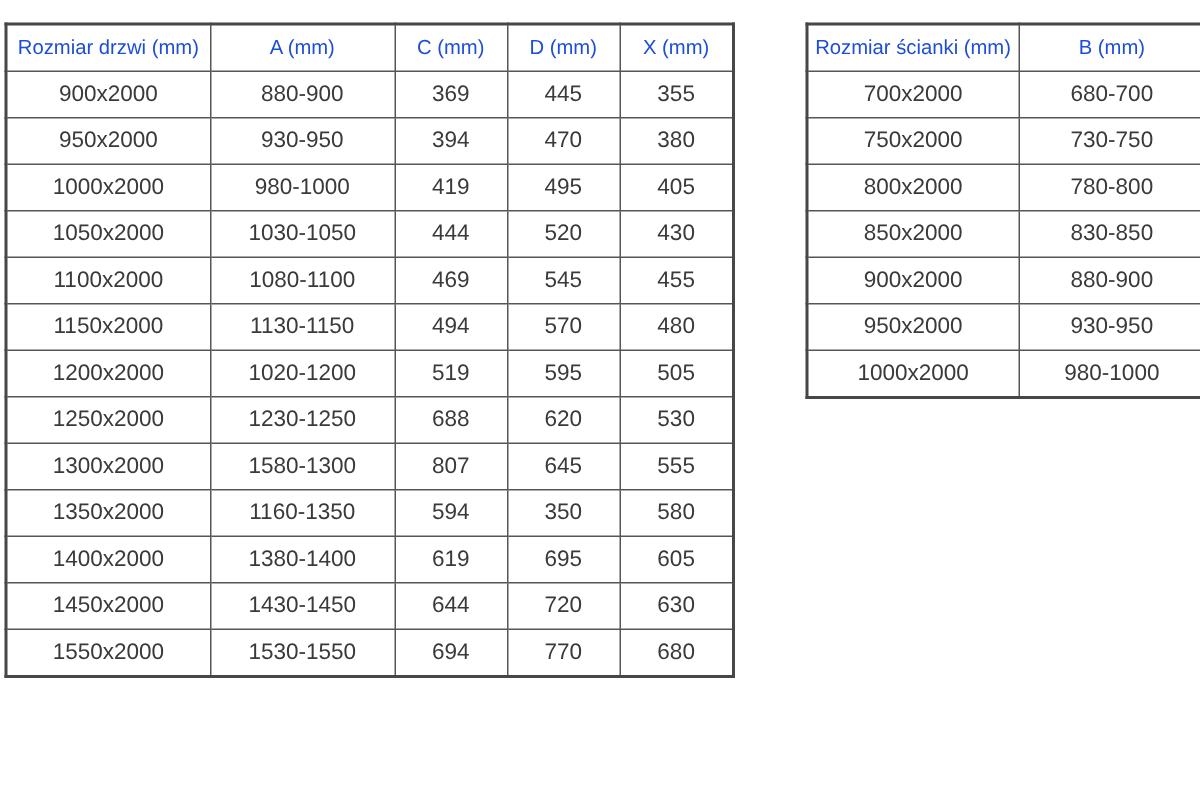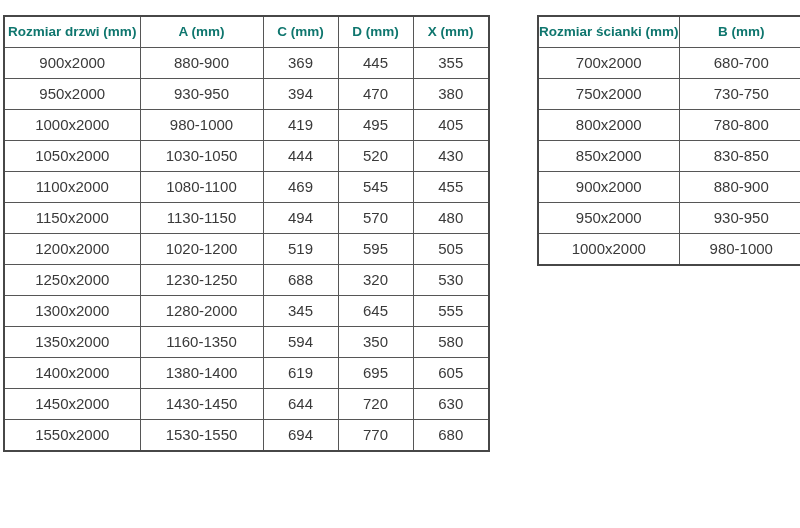--- a/index.html
+++ b/index.html
@@ -24,22 +24,22 @@
   th, td {
     border: 1px solid #565656;
     text-align: center;
     vertical-align: middle;
     padding: 0;
     white-space: nowrap;
     overflow: hidden;
   }
   th {
     font-size: 13.5px;
-    font-weight: bold;
-    color: #0f766e;
+    font-weight: normal;
+    color: #1d4ed8;
     height: 30px;
     line-height: 30px;
   }
   td {
     font-size: 15px;
     color: #3a3a3a;
     height: 30px;
     line-height: 30px;
   }
   .doors-table {
@@ -124,27 +124,27 @@
           <td>1200x2000</td>
           <td>1020-1200</td>
           <td>519</td>
           <td>595</td>
           <td>505</td>
         </tr>
         <tr>
           <td>1250x2000</td>
           <td>1230-1250</td>
           <td>688</td>
-          <td>320</td>
+          <td>620</td>
           <td>530</td>
         </tr>
         <tr>
           <td>1300x2000</td>
-          <td>1280-2000</td>
-          <td>345</td>
+          <td>1580-1300</td>
+          <td>807</td>
           <td>645</td>
           <td>555</td>
         </tr>
         <tr>
           <td>1350x2000</td>
           <td>1160-1350</td>
           <td>594</td>
           <td>350</td>
           <td>580</td>
         </tr>

